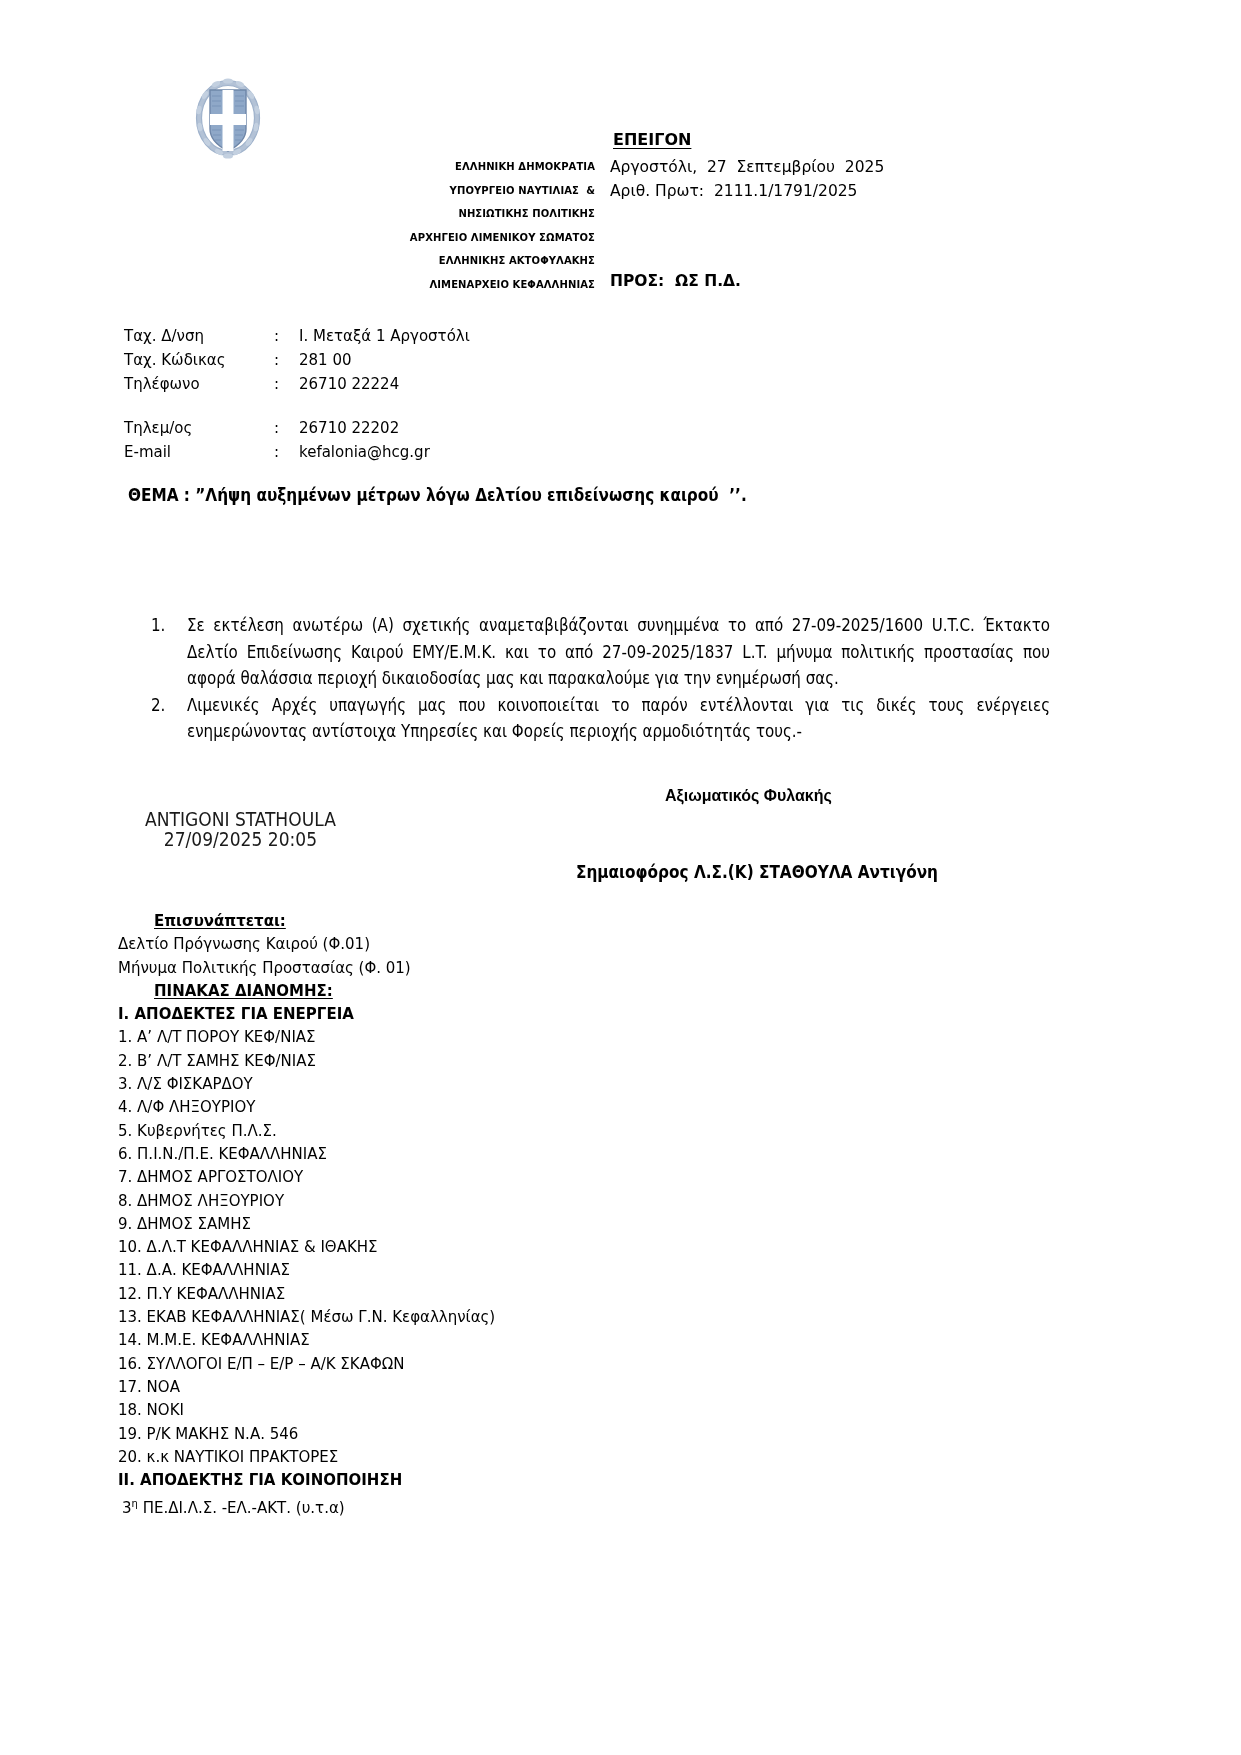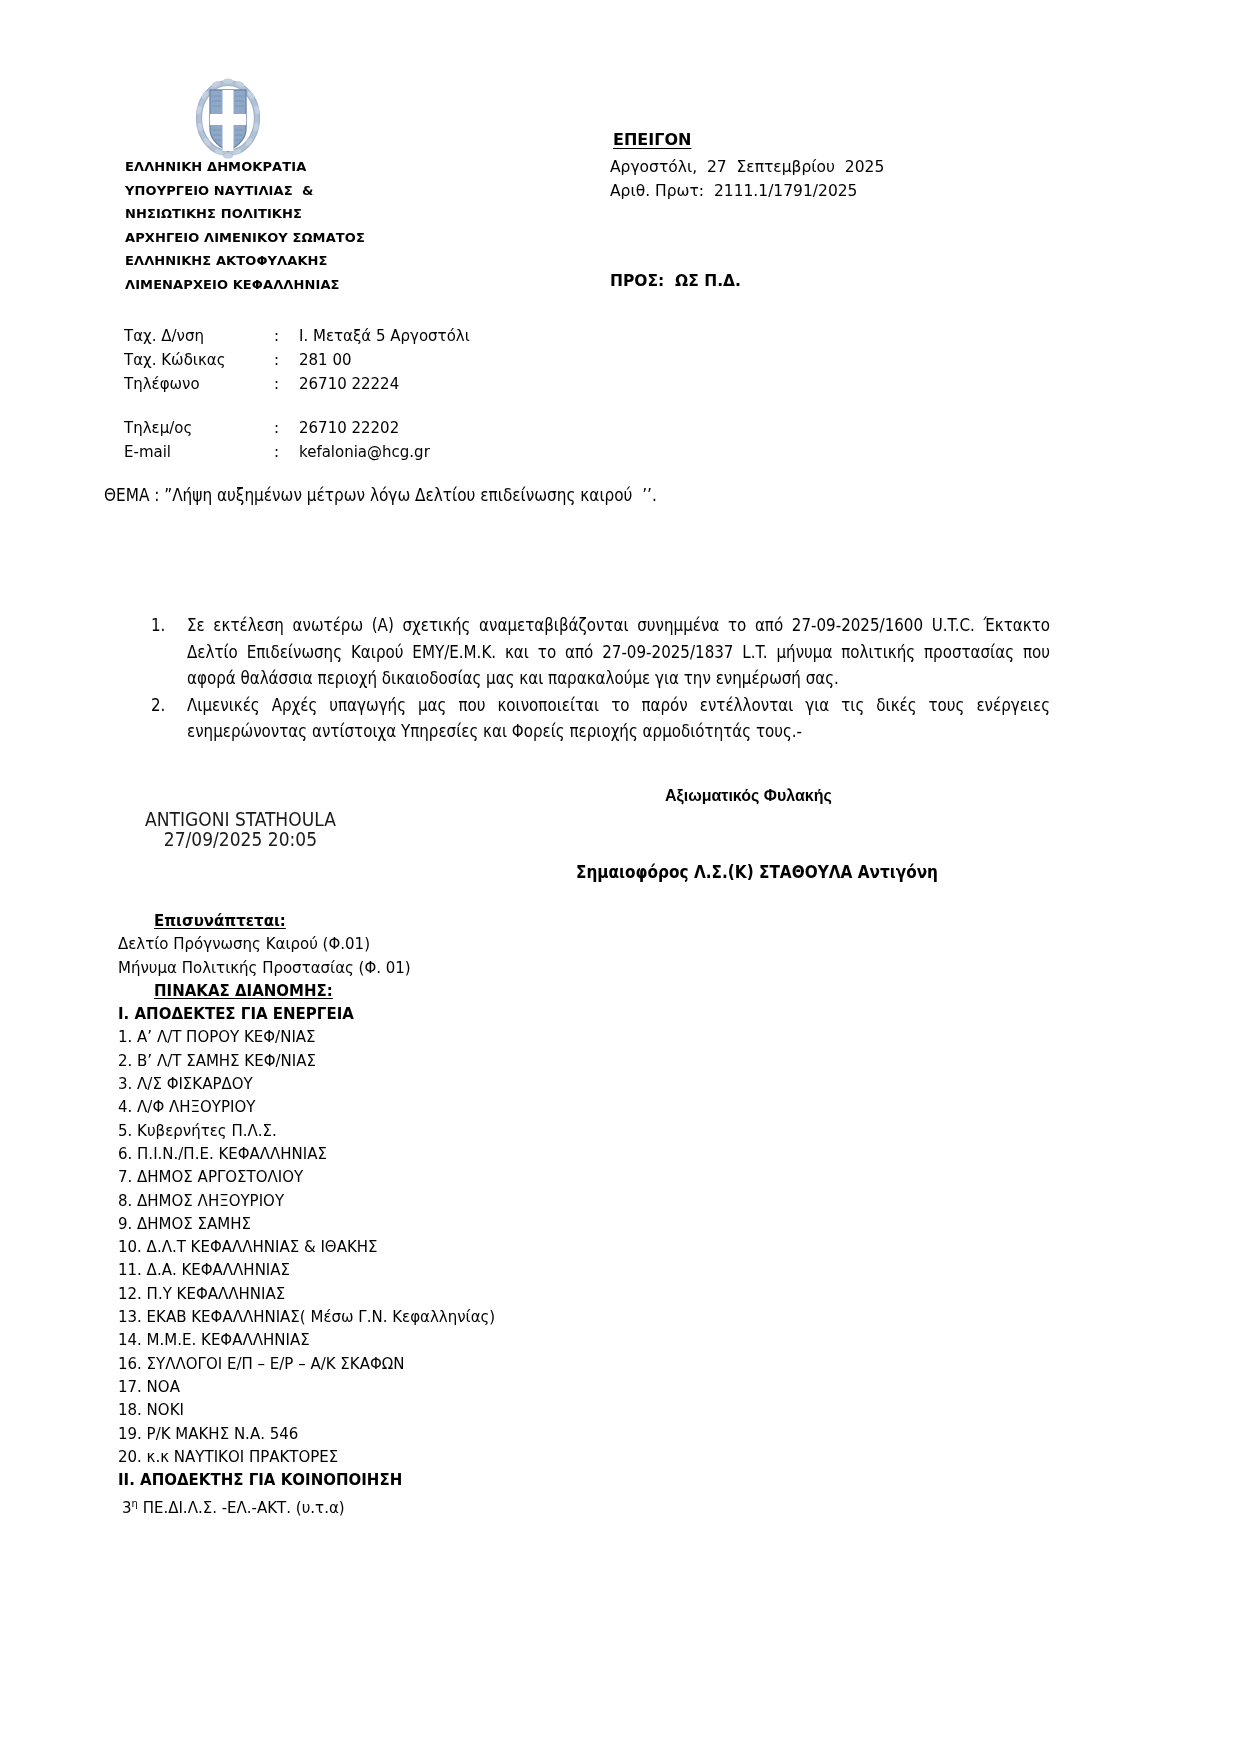--- a/index.html
+++ b/index.html
@@ -33,23 +33,24 @@
   .emblem svg { display: block; width: 78px; height: 92px; }
 
   
   .ministry {
     position: absolute;
     left: 125px;
     top: 155px;
     width: 470px;
     font-family: "DejaVu Sans", "Liberation Sans", sans-serif;
     font-weight: bold;
-    font-size: 13px;
+    font-size: 10px;
     line-height: 23.5px;
     letter-spacing: 0.1px;
+    text-align: right;
   }
   .ministry div { white-space: pre; }
 
   
   .urgent {
     position: absolute;
     left: 613px;
     top: 130px;
     font-weight: bold;
     font-size: 16px;
@@ -89,25 +90,25 @@
   }
   .contact table { border-collapse: collapse; margin-top: 8px; }
   .contact td { padding: 0; vertical-align: top; white-space: pre; }
   .contact td.lbl { width: 150px; }
   .contact td.sep { width: 25px; }
   .contact tr.gap td { height: 20px; font-size: 1px; line-height: 20px; }
 
   
   .subject {
     position: absolute;
-    left: 104px;
+    left: 128px;
     top: 485px;
     font-family: "Liberation Sans Narrow", "DejaVu Sans Condensed", "Liberation Sans", sans-serif;
     font-stretch: condensed;
-    font-weight: normal;
+    font-weight: bold;
     font-size: 17px;
     white-space: pre;
   }
 
   
   .refs {
     position: absolute;
     left: 118px;
     top: 538px;
     font-family: "Liberation Sans Narrow", "DejaVu Sans Condensed", "Liberation Sans", sans-serif;
@@ -262,21 +263,21 @@
   <div class="date-line">Αργοστόλι,  27  Σεπτεμβρίου  2025</div>
   <div class="protocol-line">Αριθ. Πρωτ:  2111.1/1791/2025</div>
   <div class="pros-line">ΠΡΟΣ:  ΩΣ Π.Δ.</div>
 
   <div class="contact">
     <table>
       <tbody>
         <tr>
           <td class="lbl">Ταχ. Δ/νση</td>
           <td class="sep">:</td>
-          <td class="val">Ι. Μεταξά 5 Αργοστόλι</td>
+          <td class="val">Ι. Μεταξά 1 Αργοστόλι</td>
         </tr>
         <tr>
           <td class="lbl">Ταχ. Κώδικας</td>
           <td class="sep">:</td>
           <td class="val">281 00</td>
         </tr>
         <tr>
           <td class="lbl">Τηλέφωνο</td>
           <td class="sep">:</td>
           <td class="val">26710 22224</td>

